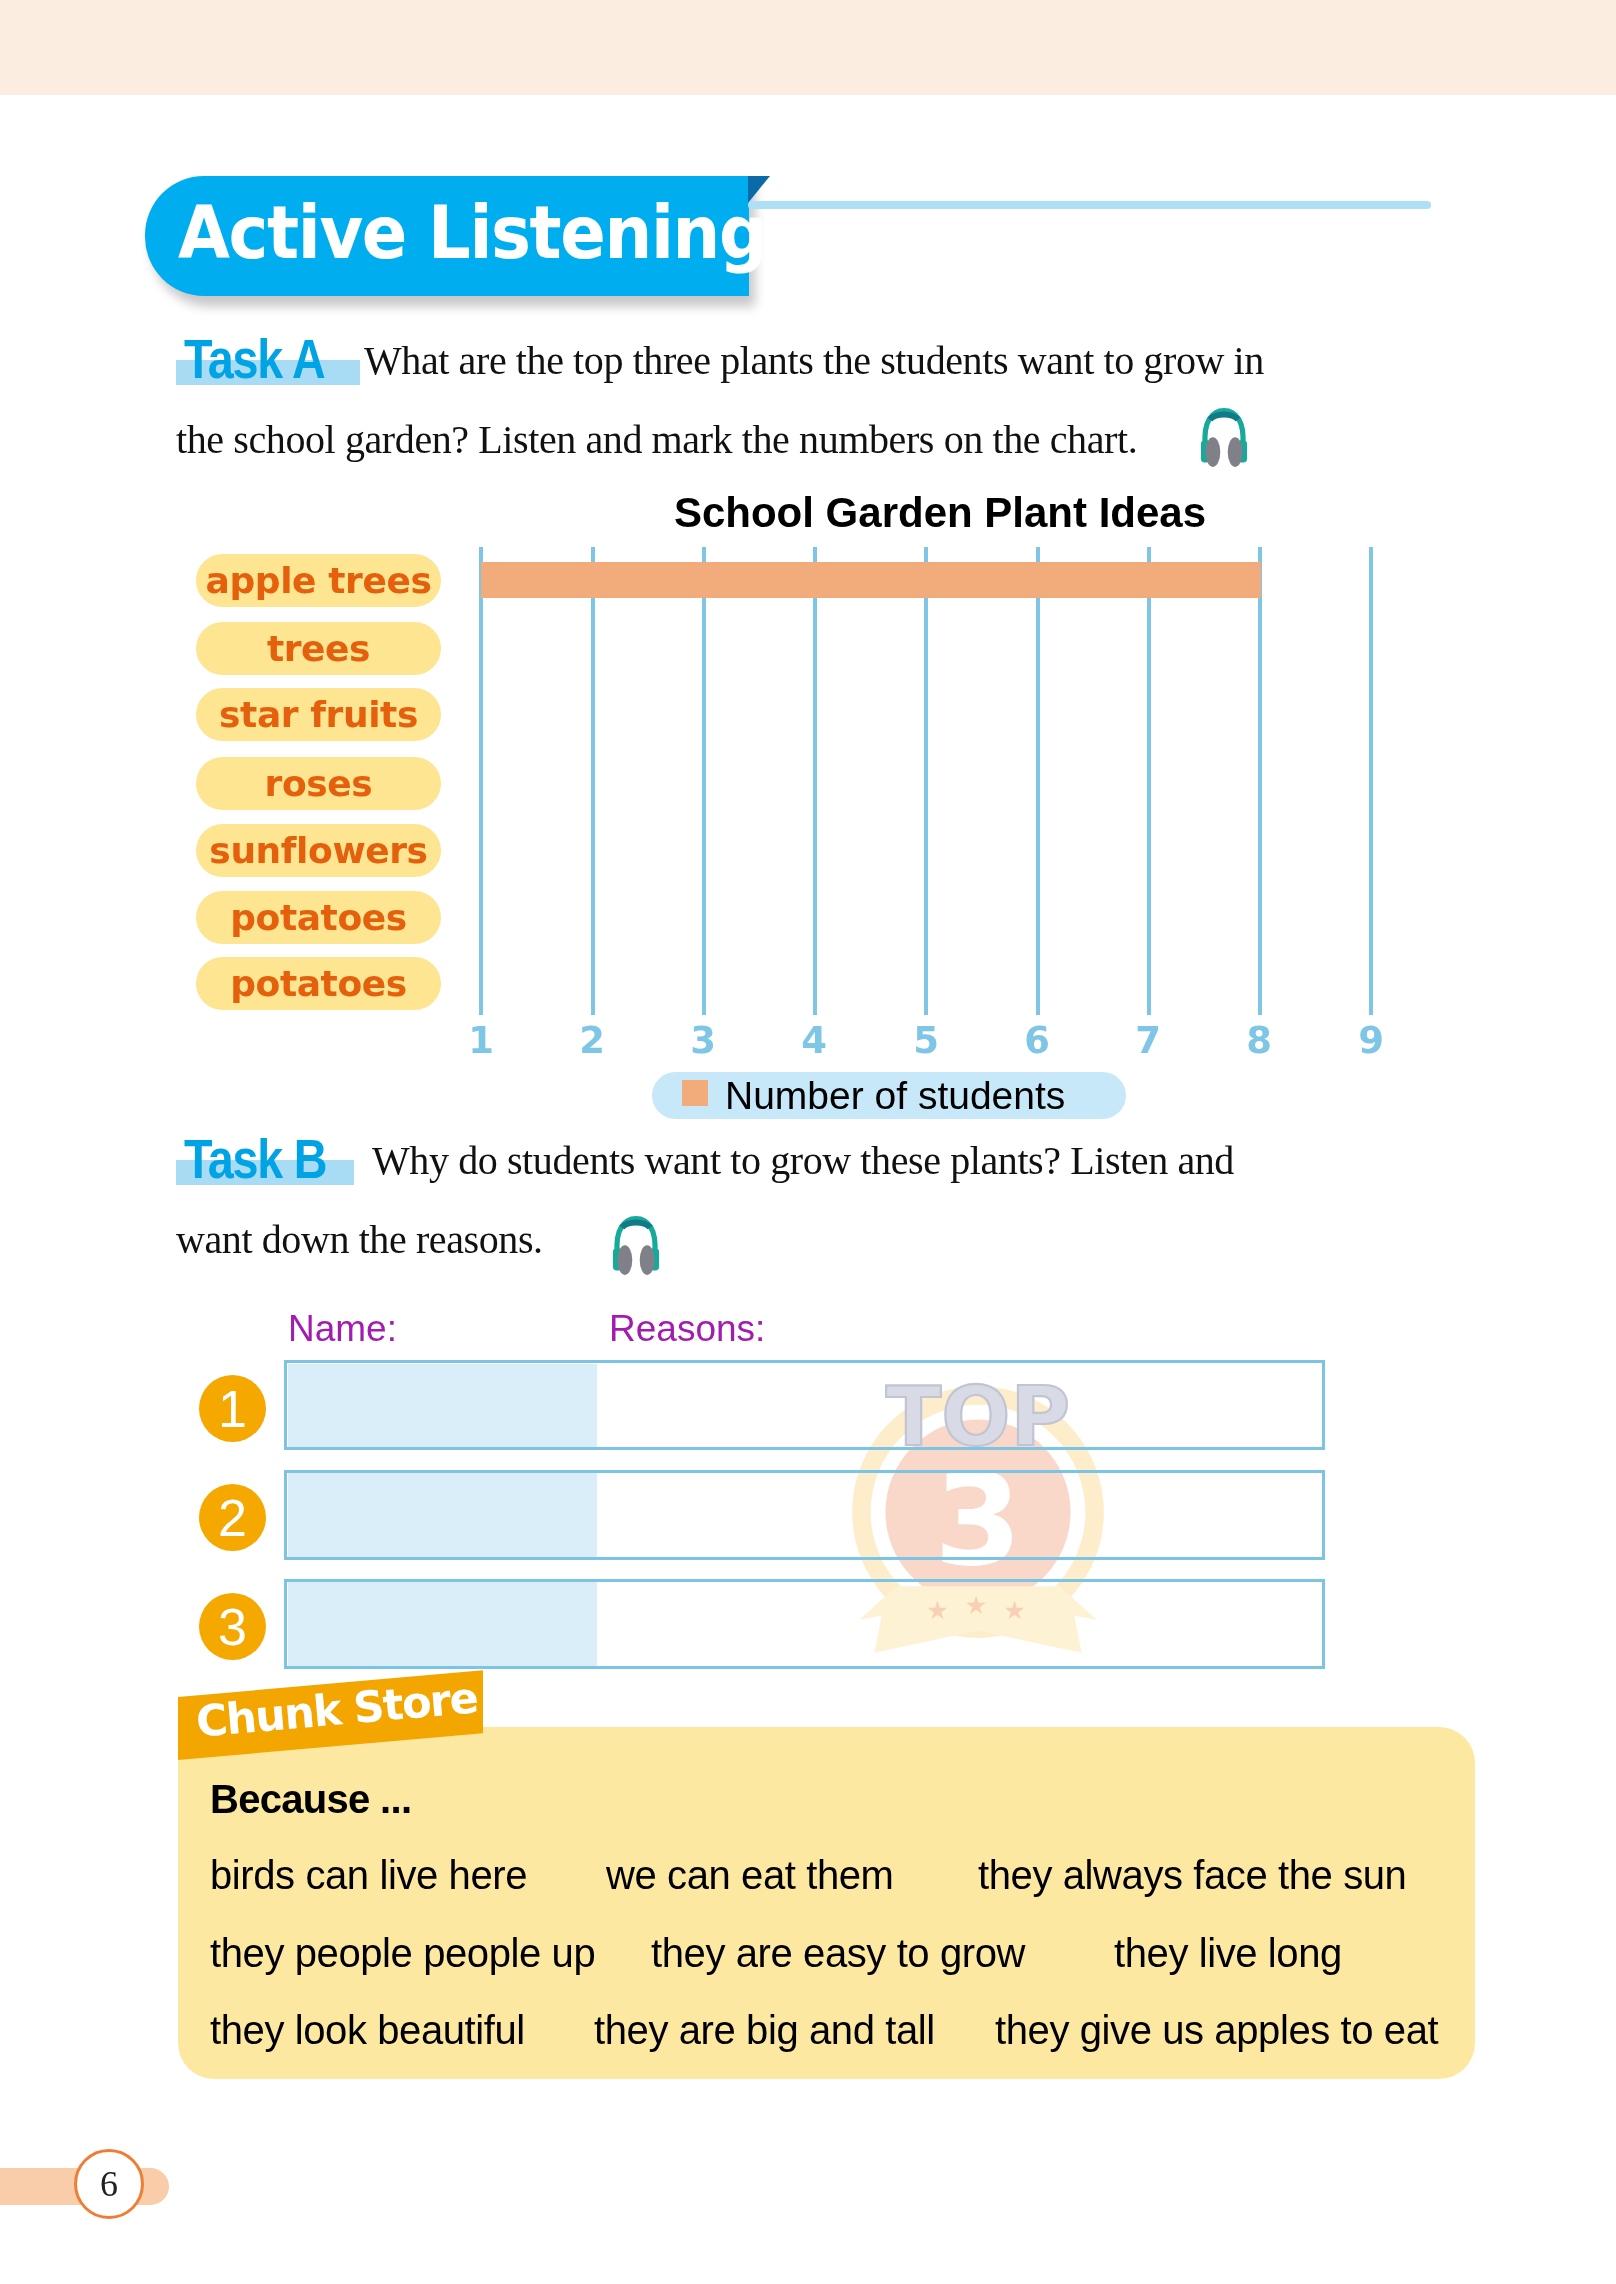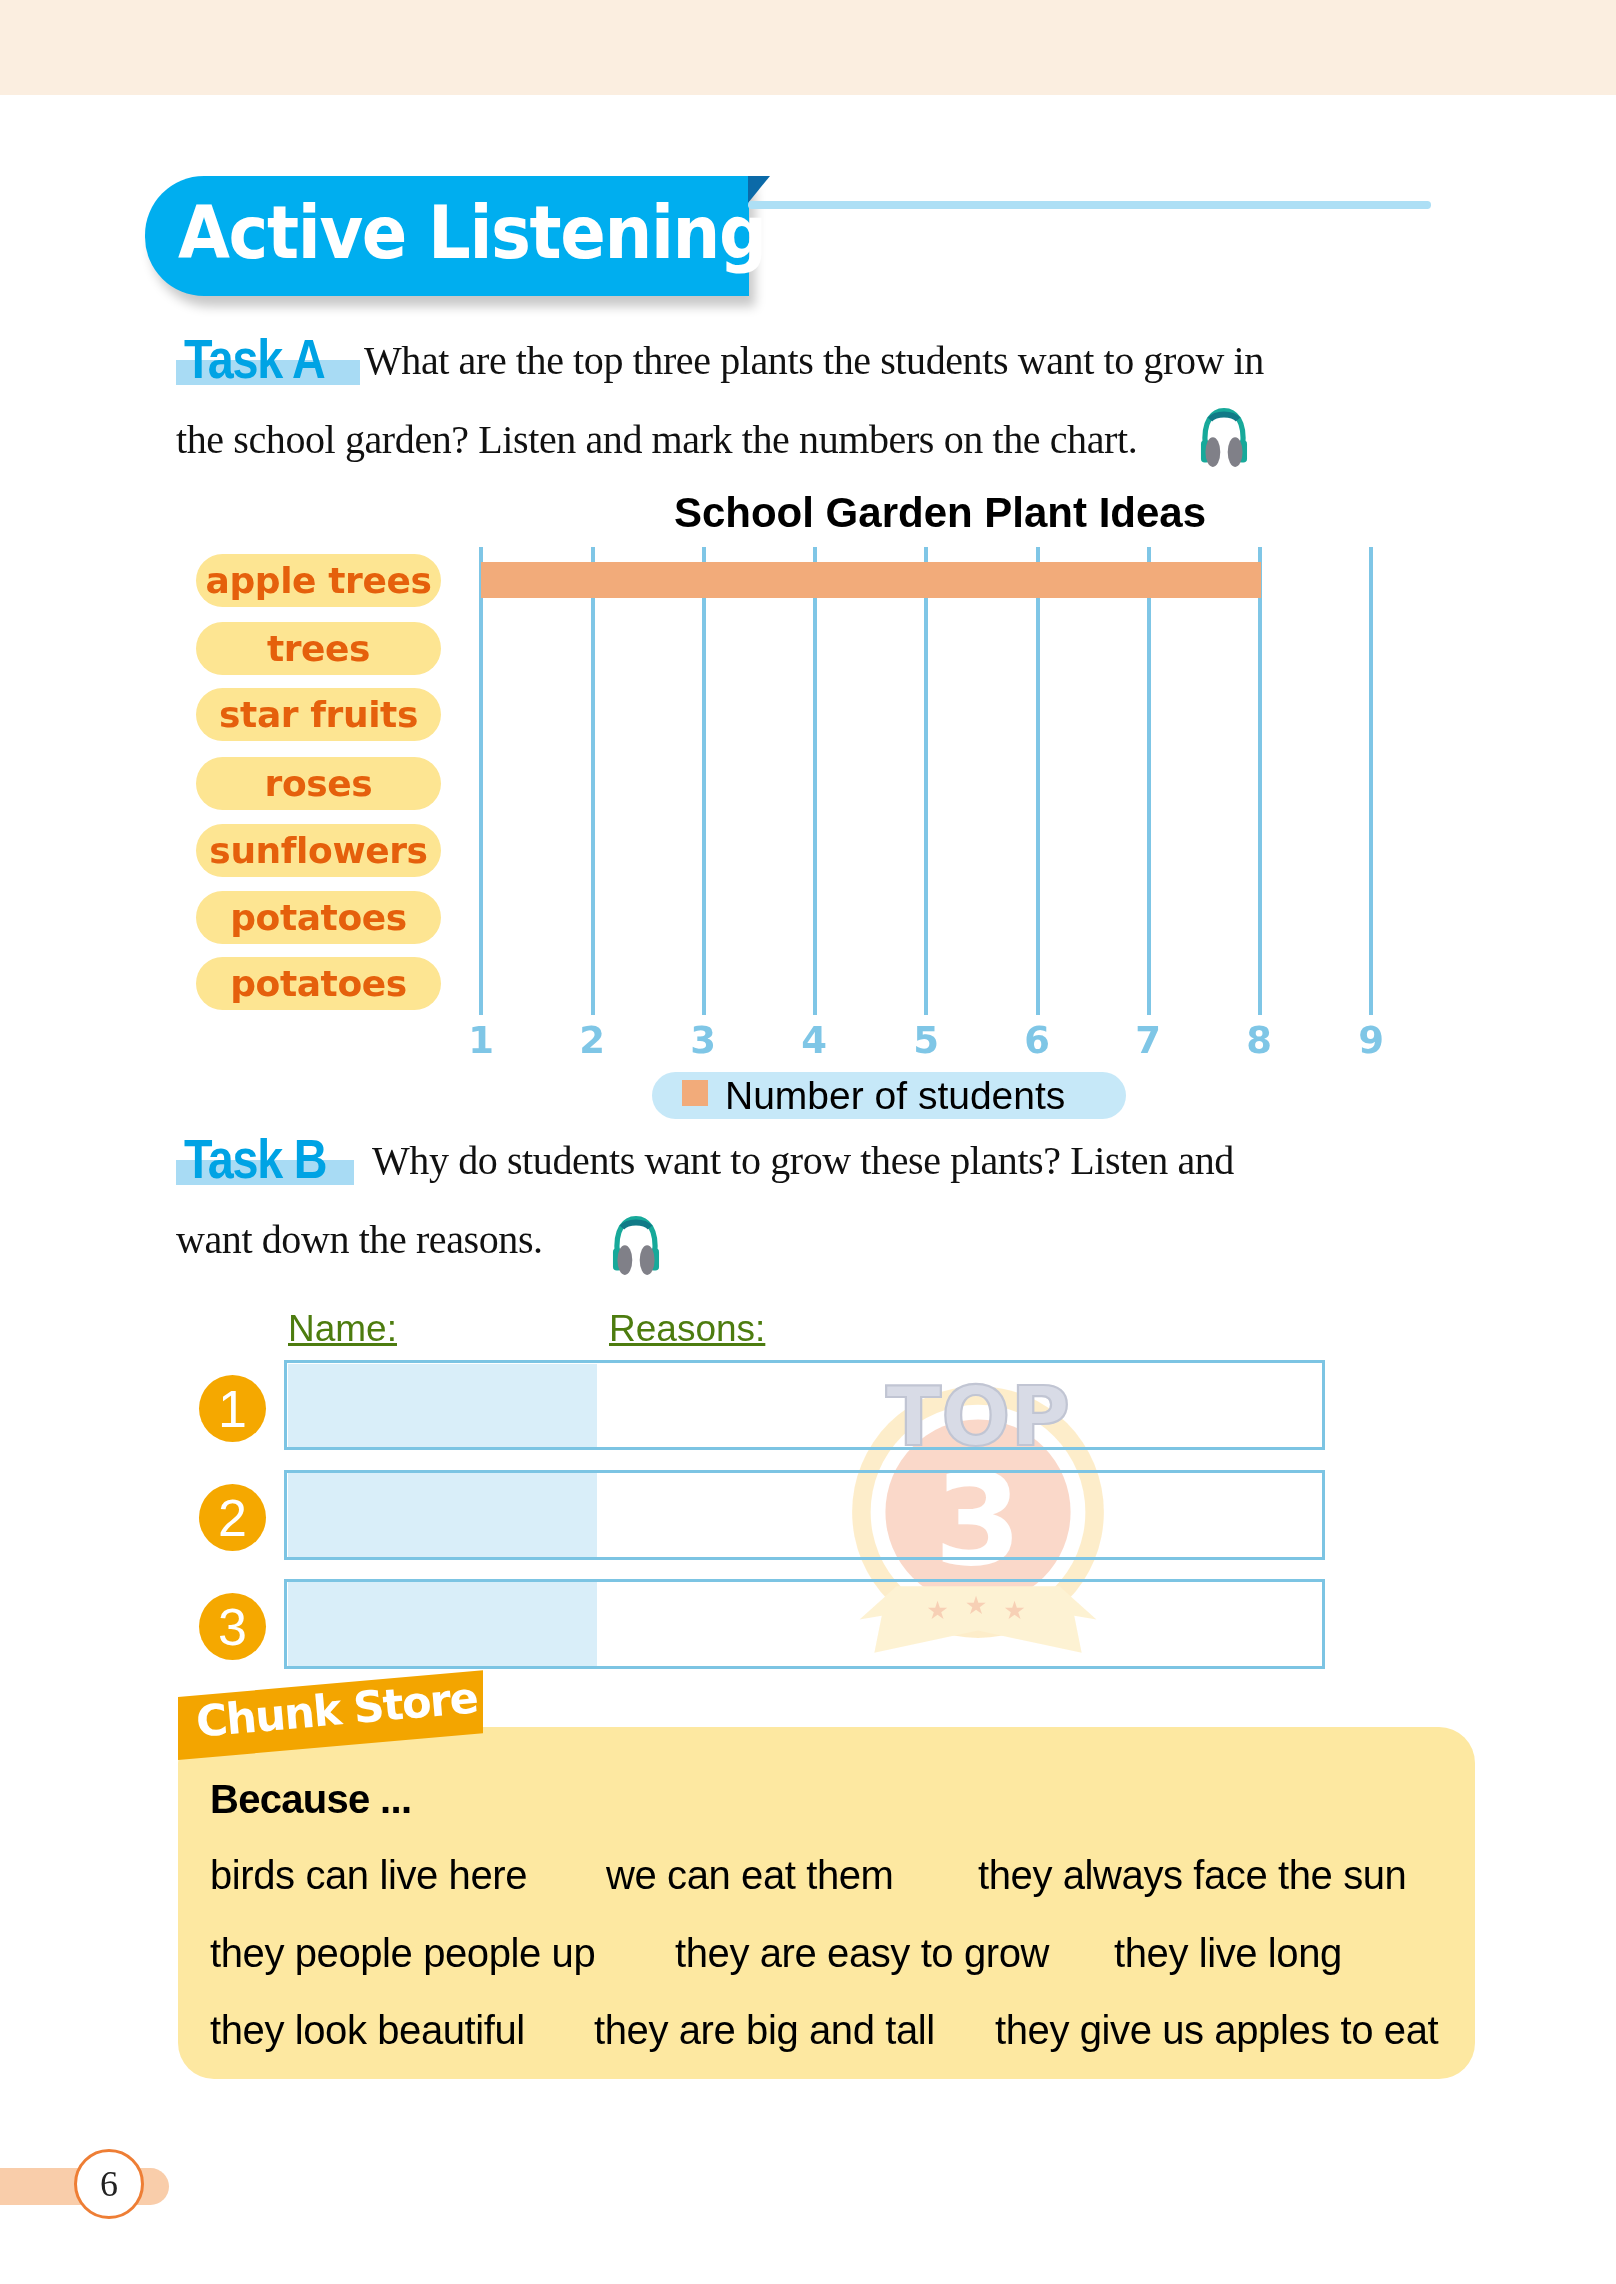--- a/index.html
+++ b/index.html
@@ -34,21 +34,21 @@
           text-align:center; line-height:53px; font-family:"DejaVu Sans", sans-serif; font-weight:bold;
           font-size:36px; color:#e5600c; letter-spacing:-0.4px; }
   .gridline { width:3.7px; background:#7fc6e6; top:547px; height:468px; }
   .bar { background:#f2ab7a; height:36px; top:561px; }
   .tick { top:1019px; width:44px; text-align:center; font-family:"DejaVu Sans", sans-serif; font-weight:bold; font-size:37px; color:#7fc6e6; }
   .legend { left:652px; top:1072px; width:474px; height:47px; background:#c6e8f8; border-radius:24px; }
   .legend-swatch { left:682px; top:1080px; width:26px; height:26px; background:#f2ab7a; }
   .legend-text { left:725px; top:1073px; font-size:39px; color:#000; line-height:46px; }
 
   
-  .col-head { font-size:37px; color:#4d7c0f;text-decoration:underline; }
+  .col-head { font-size:37px; color:#a21caf; }
   .row-box { left:284px; width:1035px; height:84px; border:3.7px solid #7cc4e3; background:transparent; z-index:3; }
   .row-name { left:288px; width:309px; height:84px; background:#d9eef9; z-index:1; }
   .num-circle { width:67px; height:67px; border-radius:50%; background:#f5a800; color:#fff; text-align:center;
                 line-height:68px; font-size:52px; }
 
   
   .watermark { left:837px; top:1364px; width:282px; height:311px; z-index:2; opacity:0.55; pointer-events:none; }
 
   
   .chunk-box { left:178px; top:1727px; width:1297px; height:352px; background:#fde8a1; border-radius:36px; }
@@ -176,21 +176,21 @@
 
 <div class="abs chunk-box"></div>
 <div class="abs chunk-tag"></div>
 <div class="abs chunk-tag-text">Chunk Store</div>
 <div class="abs because">Because ...</div>
 <div id="chunks">
     <div class="abs chunk" style="left: 210px; top: 1853px;">birds can live here</div>
     <div class="abs chunk" style="left: 606px; top: 1853px;">we can eat them</div>
     <div class="abs chunk" style="left: 978px; top: 1853px;">they always face the sun</div>
     <div class="abs chunk" style="left: 210px; top: 1931px;">they people people up</div>
-    <div class="abs chunk" style="left: 651px; top: 1931px; margin-left: 24px;">they are easy to grow</div>
+    <div class="abs chunk" style="left: 651px; top: 1931px;">they are easy to grow</div>
     <div class="abs chunk" style="left: 1114px; top: 1931px; text-align: center;">they live long</div>
     <div class="abs chunk" style="left: 210px; top: 2008px;">they look beautiful</div>
     <div class="abs chunk" style="left: 594px; top: 2008px;">they are big and tall</div>
     <div class="abs chunk" style="left: 995px; top: 2008px;">they give us apples to eat</div>
   </div>
 
 <div class="abs pn-bar"></div>
 <div class="abs pn-circle">6</div>
 
 

